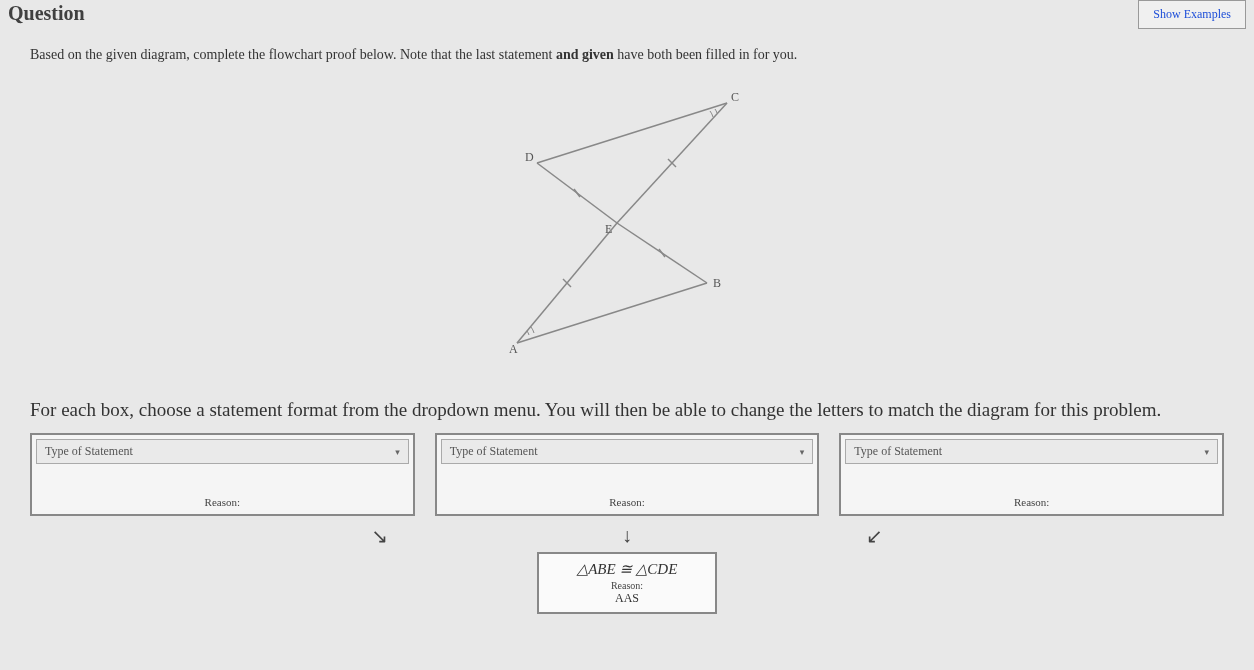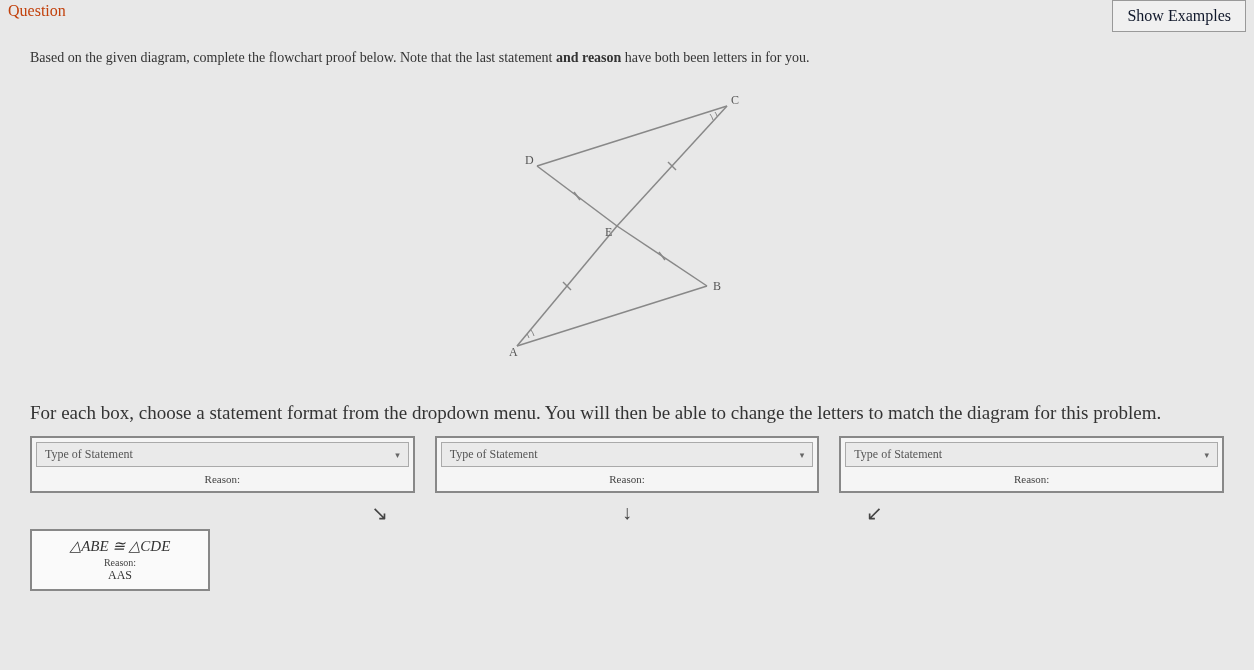--- a/index.html
+++ b/index.html
@@ -12,31 +12,31 @@
     overflow: hidden;
     position: relative;
   }
   .top-bar {
     display: flex;
     justify-content: space-between;
     align-items: flex-start;
     padding: 0 8px;
   }
   .question-label {
-    font-weight: normal;
-    font-size: 16px;
-    color: #c2410c;
+    font-weight: bold;
+    font-size: 20px;
+    color: #404040;
     padding: 2px 0;
   }
   .examples-btn {
     border: 1px solid #999;
     background: #f0f0f0;
     padding: 6px 14px;
-    font-size: 16px;
-    color: #0f172a;
+    font-size: 12px;
+    color: #1d4ed8;
     cursor: pointer;
     font-family: inherit;
     text-align: right;
   }
   .instruction {
     font-size: 14px;
     padding: 18px 30px 10px 30px;
     color: #333;
   }
   .instruction .bold { font-weight: bold; }
@@ -57,20 +57,21 @@
     gap: 20px;
   }
   .proof-box {
     flex: 1;
     border: 2px solid #888;
     background: #f5f5f5;
     padding: 4px;
     display: flex;
     flex-direction: column;
     align-items: stretch;
+    gap: 26px;
   }
   .stmt-select {
     width: 100%;
     border: 1px solid #aaa;
     background: #eaeaea;
     padding: 4px 8px;
     font-size: 12px;
     color: #555;
     display: flex;
     justify-content: space-between;
@@ -91,20 +92,21 @@
   .arrows-row {
     display: flex;
     justify-content: space-around;
     padding: 8px 30px 4px 30px;
     font-size: 20px;
     color: #444;
   }
   .arrow-cell { flex:1; text-align:center; }
   .final-row {
     display: flex;
+    justify-content: center;
     padding: 0 30px;
   }
   .final-box {
     border: 2px solid #888;
     background: #fafafa;
     padding: 6px 20px;
     text-align: center;
     min-width: 180px;
   }
   .final-stmt {
@@ -125,21 +127,21 @@
 </style>
 </head>
 <body>
 
 <div class="top-bar">
   <div class="question-label">Question</div>
   <button class="examples-btn">Show Examples</button>
 </div>
 
 <div class="instruction">
-  <span>Based on the given diagram, complete the flowchart proof below. Note that the last statement </span><span class="bold">and reason</span><span> have both been letters in for you.</span>
+  <span>Based on the given diagram, complete the flowchart proof below. Note that the last statement </span><span class="bold">and given</span><span> have both been filled in for you.</span>
 </div>
 
 <div class="diagram-area">
   <svg class="diag" width="320" height="290" viewBox="0 0 320 290">
     <g stroke="#888" stroke-width="1.5" fill="none">
       <line x1="50" y1="260" x2="240" y2="200"></line>
       <line x1="50" y1="260" x2="150" y2="140"></line>
       <line x1="240" y1="200" x2="150" y2="140"></line>
       <line x1="260" y1="20" x2="70" y2="80"></line>
       <line x1="260" y1="20" x2="150" y2="140"></line>

